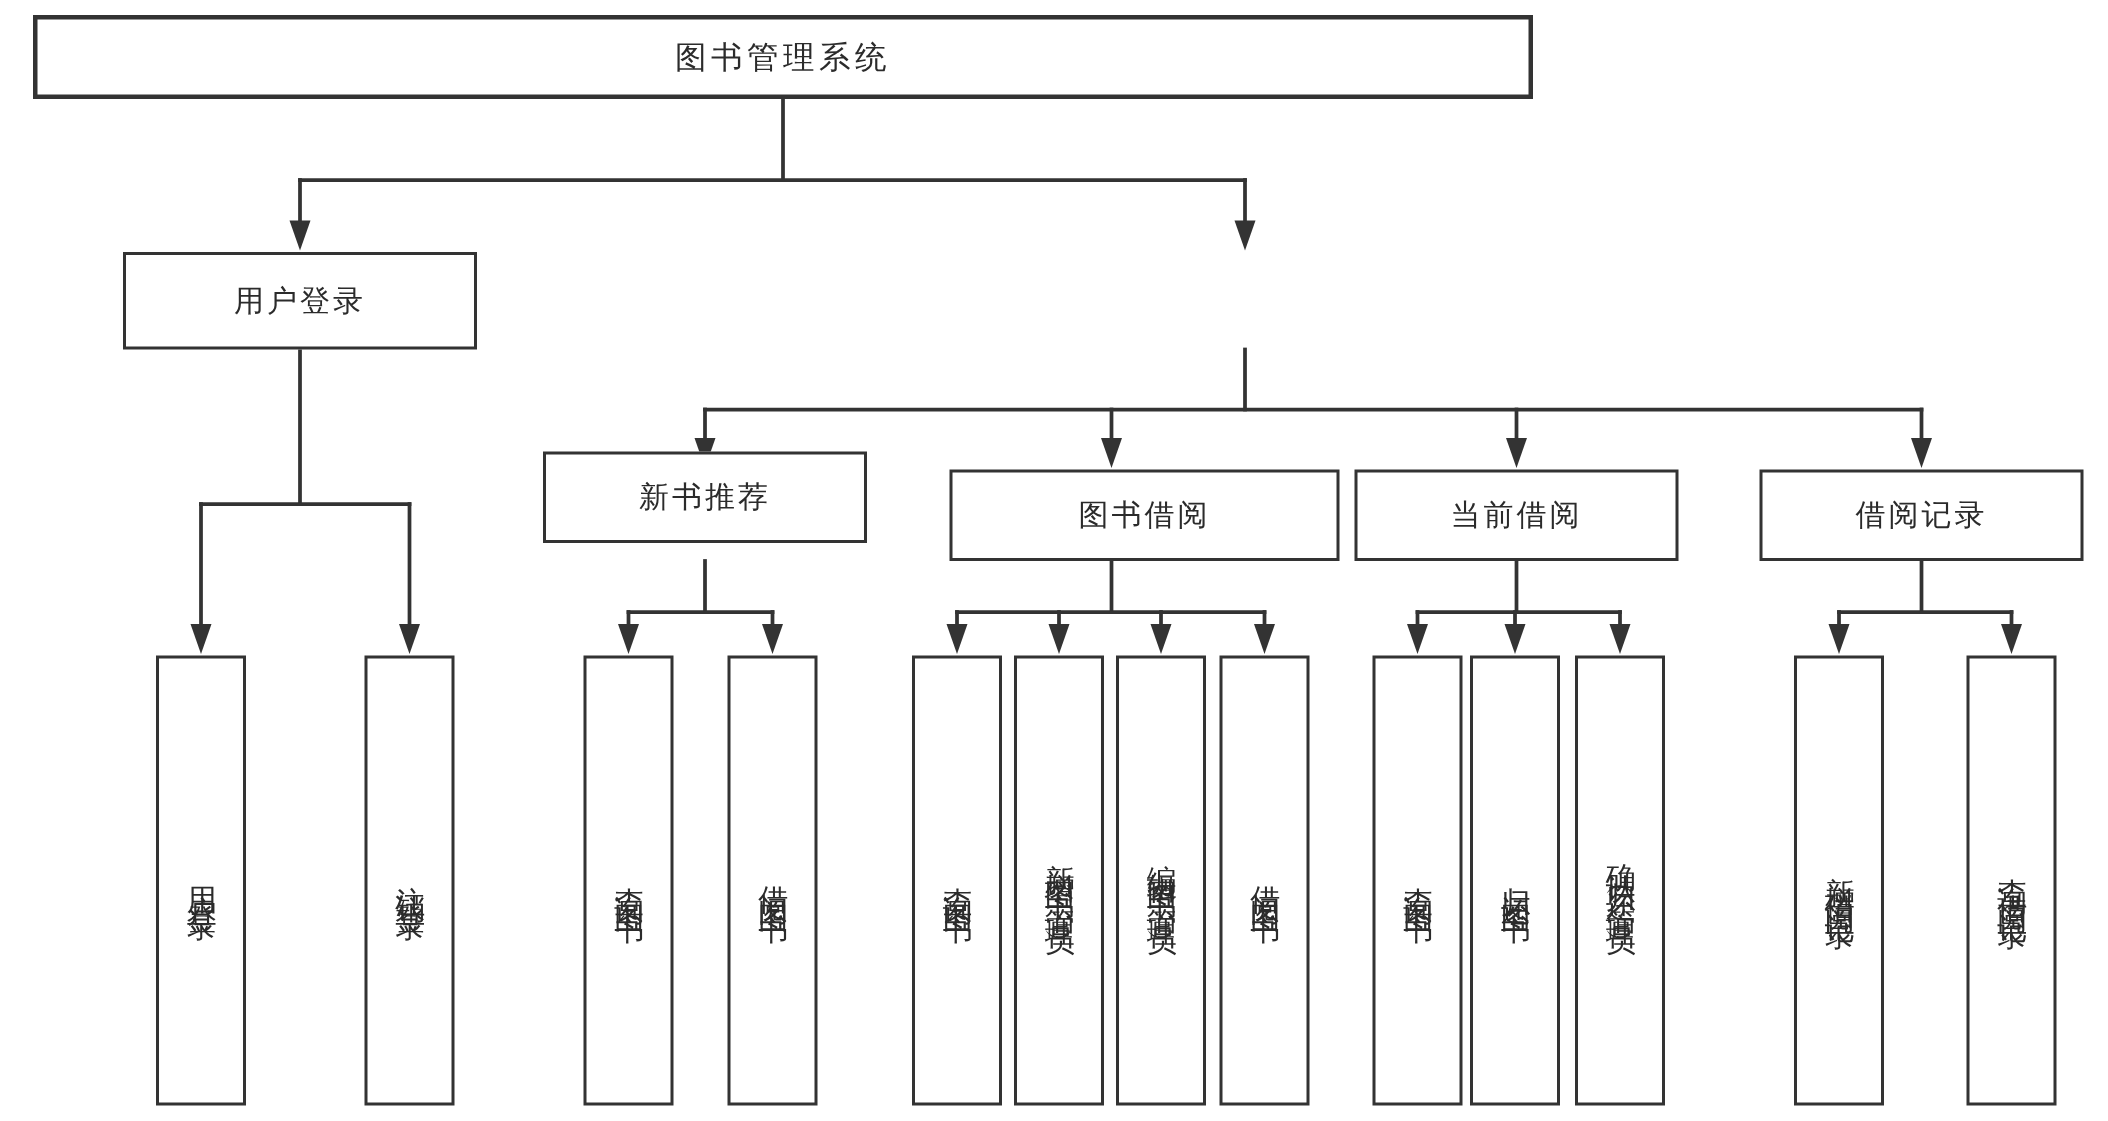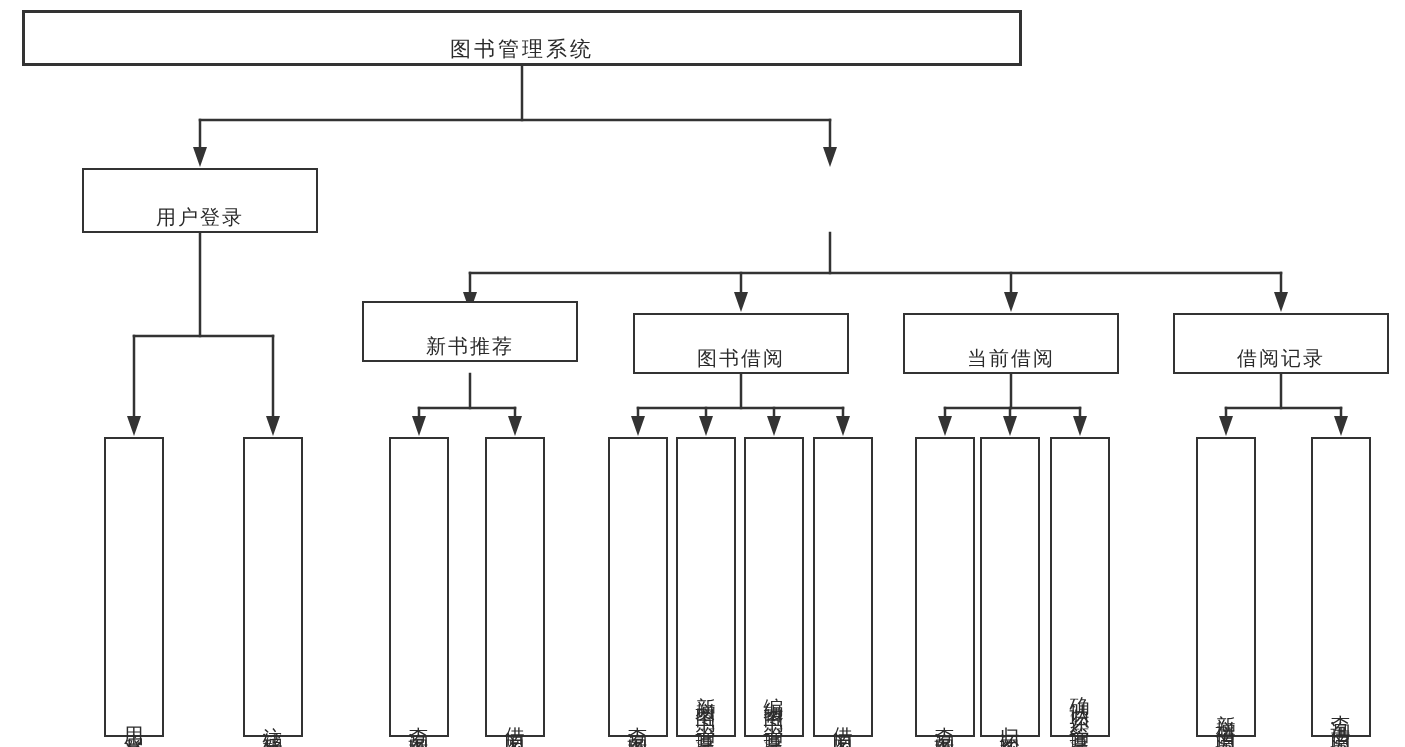--- a/index.html
+++ b/index.html
@@ -4,21 +4,21 @@
 <style>
   html,body{margin:0;padding:0;background:#fff;}
   .canvas{
     position:relative;width:1405px;height:747px;background:#ffffff;overflow:hidden;
     font-family:"Liberation Sans","DejaVu Sans",sans-serif;
   }
   .wires{position:absolute;left:0;top:0;z-index:0;}
   .box{
     position:absolute;box-sizing:border-box;background:#ffffff;
     border:2px solid #333333;color:#2b2b2b;
-    display:flex;align-items:flex-end;justify-content:center;
+    display:flex;align-items:center;justify-content:center;
     z-index:1;
   }
   .root{border-width:3px;font-size:21px;letter-spacing:3px;}
   .l2,.l3{font-size:20px;letter-spacing:2px;}
   .leaf{font-size:20px;}
   .vtext{
     writing-mode:vertical-rl;text-orientation:mixed;
     letter-spacing:6px;line-height:1;white-space:nowrap;
   }
   .watermark{
@@ -113,21 +113,21 @@
     <span>图书管理系统</span>
   </div>
 
   <div class="box l2" style="left:82px;top:168px;width:236px;height:65px">
     <span>用户登录</span>
   </div>
 
   <div class="box l3" style="left:362px;top:301px;width:216px;height:61px">
     <span>新书推荐</span>
   </div>
-  <div class="box l3" style="left:633px;top:313px;width:216px;height:61px">
+  <div class="box l3" style="left:633px;top:313px;width:260px;height:61px">
     <span>图书借阅</span>
   </div>
   <div class="box l3" style="left:903px;top:313px;width:216px;height:61px">
     <span>当前借阅</span>
   </div>
   <div class="box l3" style="left:1173px;top:313px;width:216px;height:61px">
     <span>借阅记录</span>
   </div>
 
   <div class="box leaf" style="left:104px;top:437px;width:60px;height:300px">

